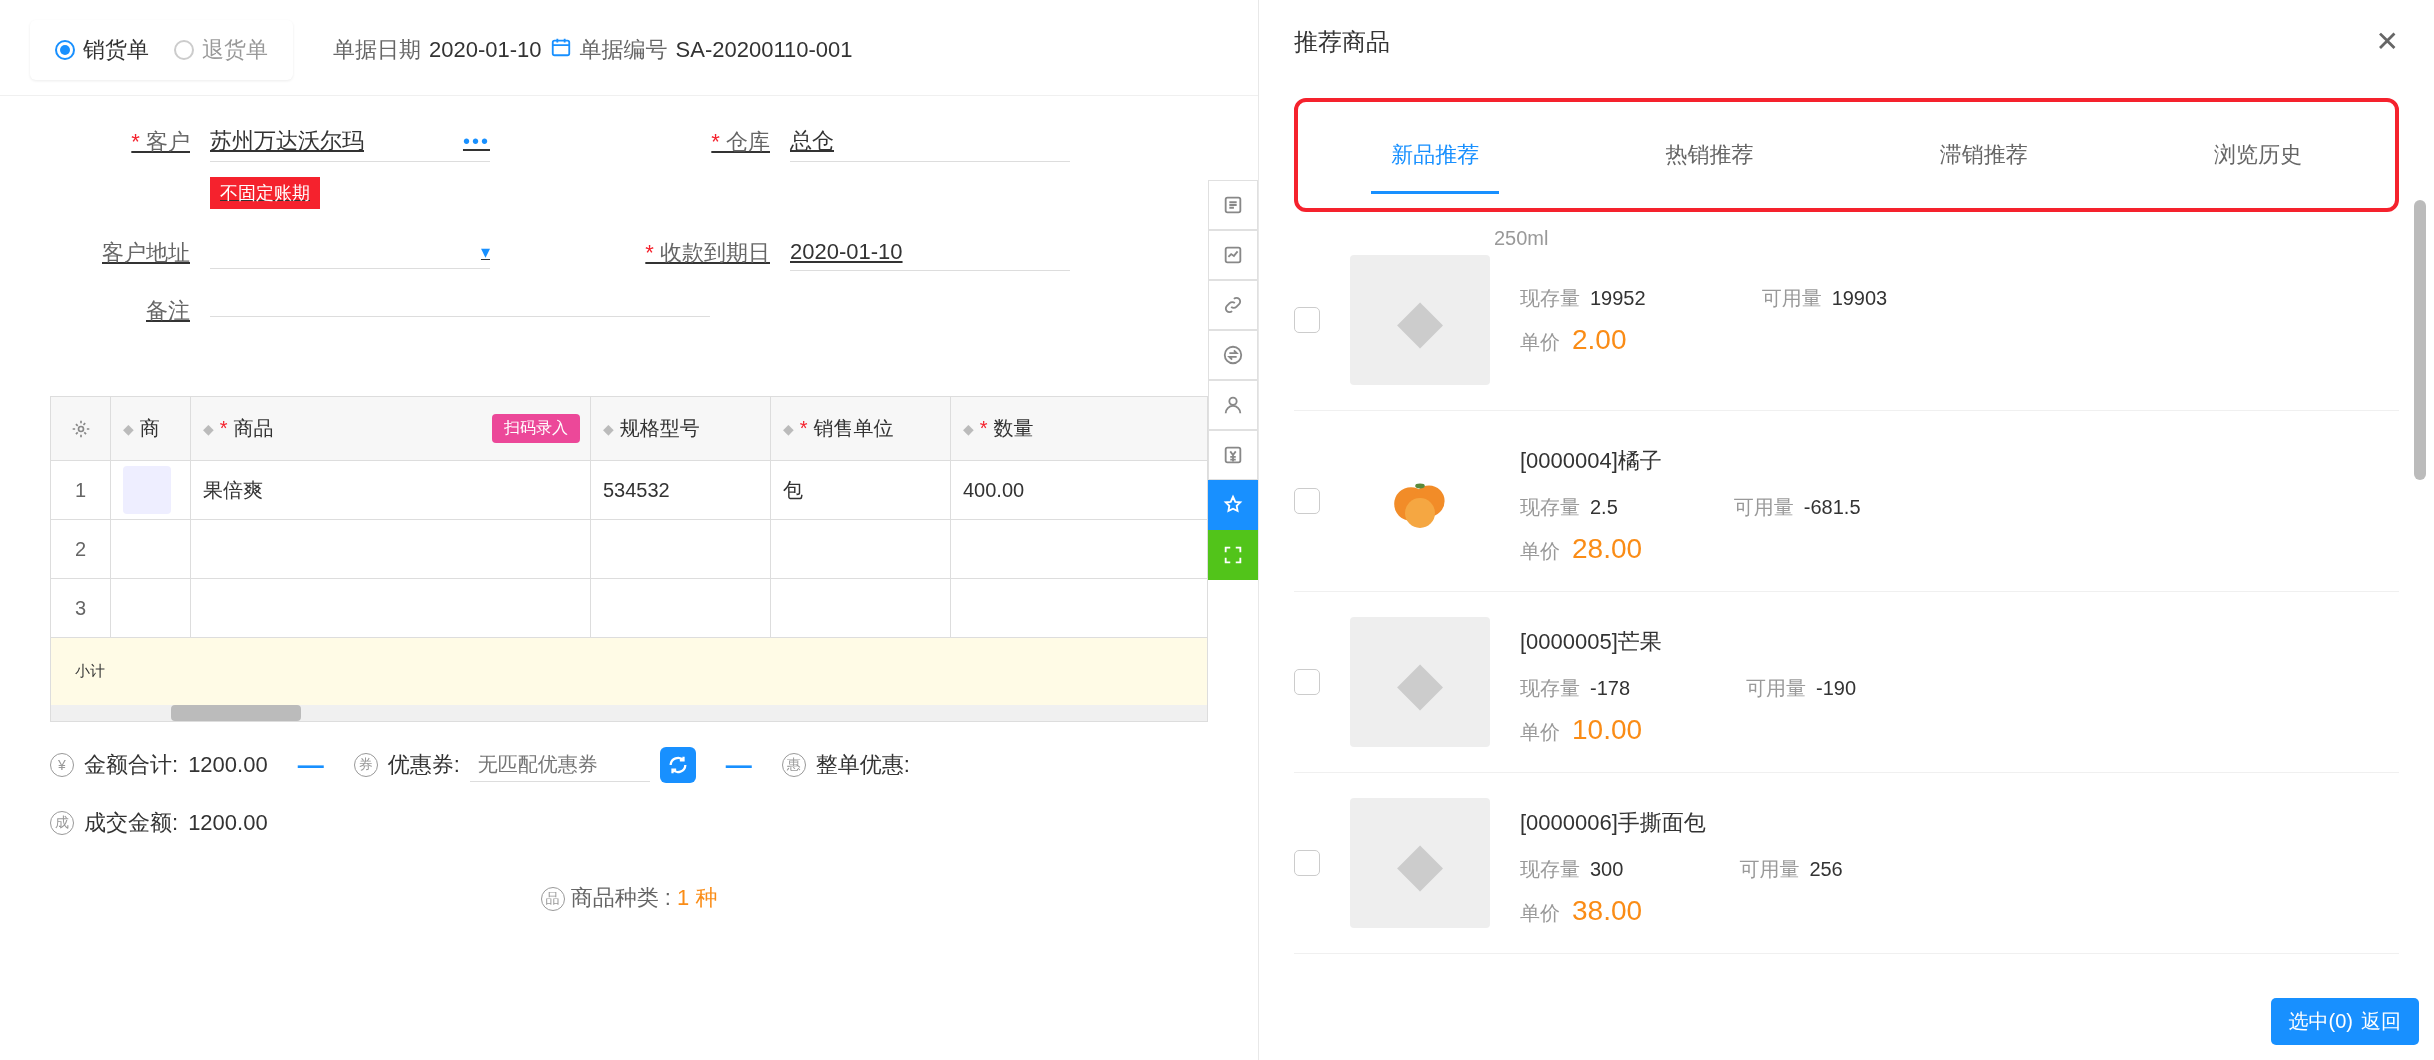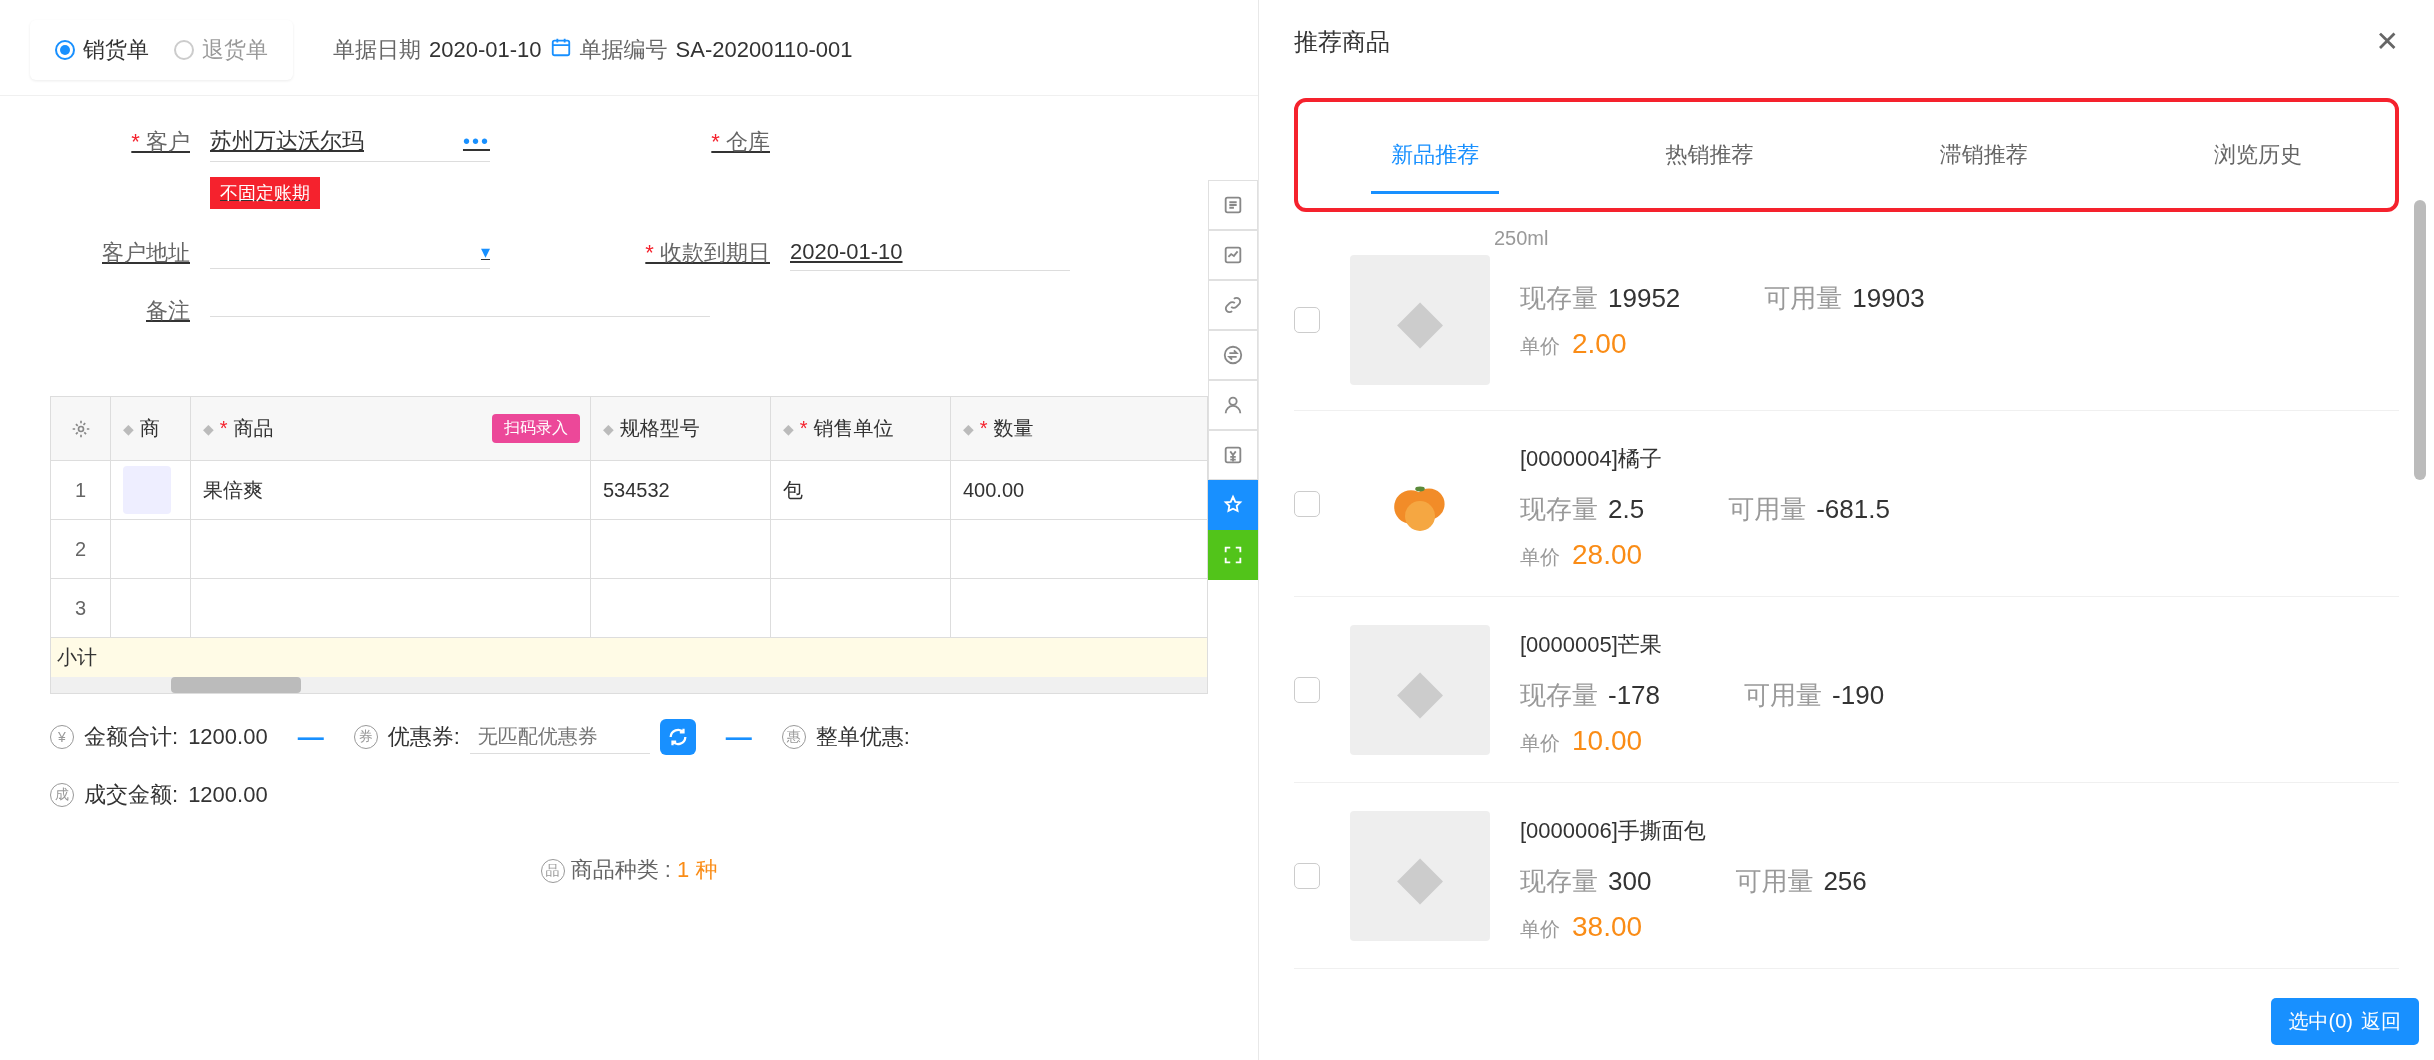--- a/index.html
+++ b/index.html
@@ -49,21 +49,21 @@
 .tbody .tr { display: flex; border-bottom: 1px solid #ddd; min-height: 58px; align-items: center; }
 .td { padding: 12px; font-size: 20px; border-right: 1px solid #ddd; height: 58px; display: flex; align-items: center; }
 .td:last-child { border-right: none; }
 .td-idx { width: 60px; justify-content: center; color: #666; }
 .td-img { width: 80px; }
 .td-prod { width: 400px; }
 .td-spec { width: 180px; }
 .td-unit { width: 180px; }
 .td-qty { width: 120px; }
 .prod-thumb { width: 48px; height: 48px; background: #eef; border-radius: 4px; }
-.subtotal-row { display: flex; align-items: flex-end; background: #fffbe6; padding: 6px; font-size: 20px; }
+.subtotal-row { display: flex; align-items: flex-end; background: #fffbe6; padding: 24px; font-size: 15px; }
 .scroll-track { height: 16px; background: #f0f0f0; display: flex; }
 .scroll-thumb { width: 130px; height: 100%; background: #bbb; border-radius: 4px; margin-left: 120px; }
 
 
 .totals { padding: 25px 50px; display: flex; flex-wrap: wrap; gap: 30px; align-items: center; font-size: 22px; }
 .tot-item { display: flex; align-items: center; gap: 10px; }
 .tot-icon { width: 24px; height: 24px; border: 1.5px solid #999; border-radius: 50%; display: inline-flex; align-items: center; justify-content: center; font-size: 14px; color: #999; }
 .dash { color: #1890ff; font-size: 26px; font-weight: bold; }
 .coupon-input { border: none; border-bottom: 1px solid #ddd; padding: 5px 8px; font-size: 20px; color: #ccc; width: 180px; }
 .refresh-btn { width: 36px; height: 36px; background: #1890ff; border-radius: 6px; display: inline-flex; align-items: center; justify-content: center; color: #fff; }
@@ -85,21 +85,21 @@
 .rec-tab.active { color: #1890ff; }
 .rec-tab.active::after { content: ''; position: absolute; bottom: -6px; left: 10px; right: 10px; height: 3px; background: #1890ff; }
 
 .rec-list { flex: 1; overflow-y: auto; padding: 0 35px; position: relative; }
 .rec-item { display: flex; align-items: center; gap: 30px; padding: 25px 0; border-bottom: 1px solid #f0f0f0; }
 .rec-check { width: 26px; height: 26px; border: 1.5px solid #ccc; border-radius: 5px; flex-shrink: 0; }
 .rec-img { width: 140px; height: 130px; background: #eee; border-radius: 4px; flex-shrink: 0; display: flex; align-items: center; justify-content: center; font-size: 60px; color: #ccc; }
 .rec-img.orange { background: #fff; }
 .rec-info { flex: 1; }
 .rec-name { font-size: 22px; margin-bottom: 18px; color: #333; margin-top: 8px; }
-.rec-stats { display: flex; gap: 84px; font-size: 26px; color: #999; margin-bottom: 12px; align-items: center; }
+.rec-stats { display: flex; gap: 116px; font-size: 20px; color: #999; margin-bottom: 12px; align-items: center; }
 .rec-stats .sv { color: #333; margin-left: 10px; }
 .rec-price { font-size: 20px; color: #999; }
 .rec-price .pv { color: #fa8c16; font-size: 28px; margin-left: 12px; }
 .partial-text { font-size: 20px; color: #999; padding-left: 200px; margin-bottom: -20px; }
 
 .panel-scrollbar { position: absolute; right: 8px; top: 200px; width: 12px; height: 280px; background: #bbb; border-radius: 6px; }
 .panel-footer { position: absolute; bottom: 15px; right: 15px; }
 .sel-btn { background: #1890ff; color: #fff; padding: 10px 18px; border-radius: 5px; font-size: 20px; display: inline-flex; gap: 8px; }
 
 svg { width: 1em; height: 1em; }
@@ -136,20 +136,23 @@
     </div>
 
     <div class="form-area">
       <div class="form-row">
         <span class="form-label req">客户</span>
         <span class="form-val">
           <span>苏州万达沃尔玛</span>
           <span class="more-icon">•••</span>
         </span>
         <span class="form-label req form-col2">仓库</span>
+        <span class="form-val">
+          <span>总仓</span>
+        </span>
       </div>
       <div class="form-row" style="margin-top:-10px">
         <span class="form-label"></span>
         <span class="badge-red">不固定账期</span>
       </div>
       <div class="form-row">
         <span class="form-label">客户地址</span>
         <span class="form-val">
           <span></span>
           <span class="chevron">▾</span>

